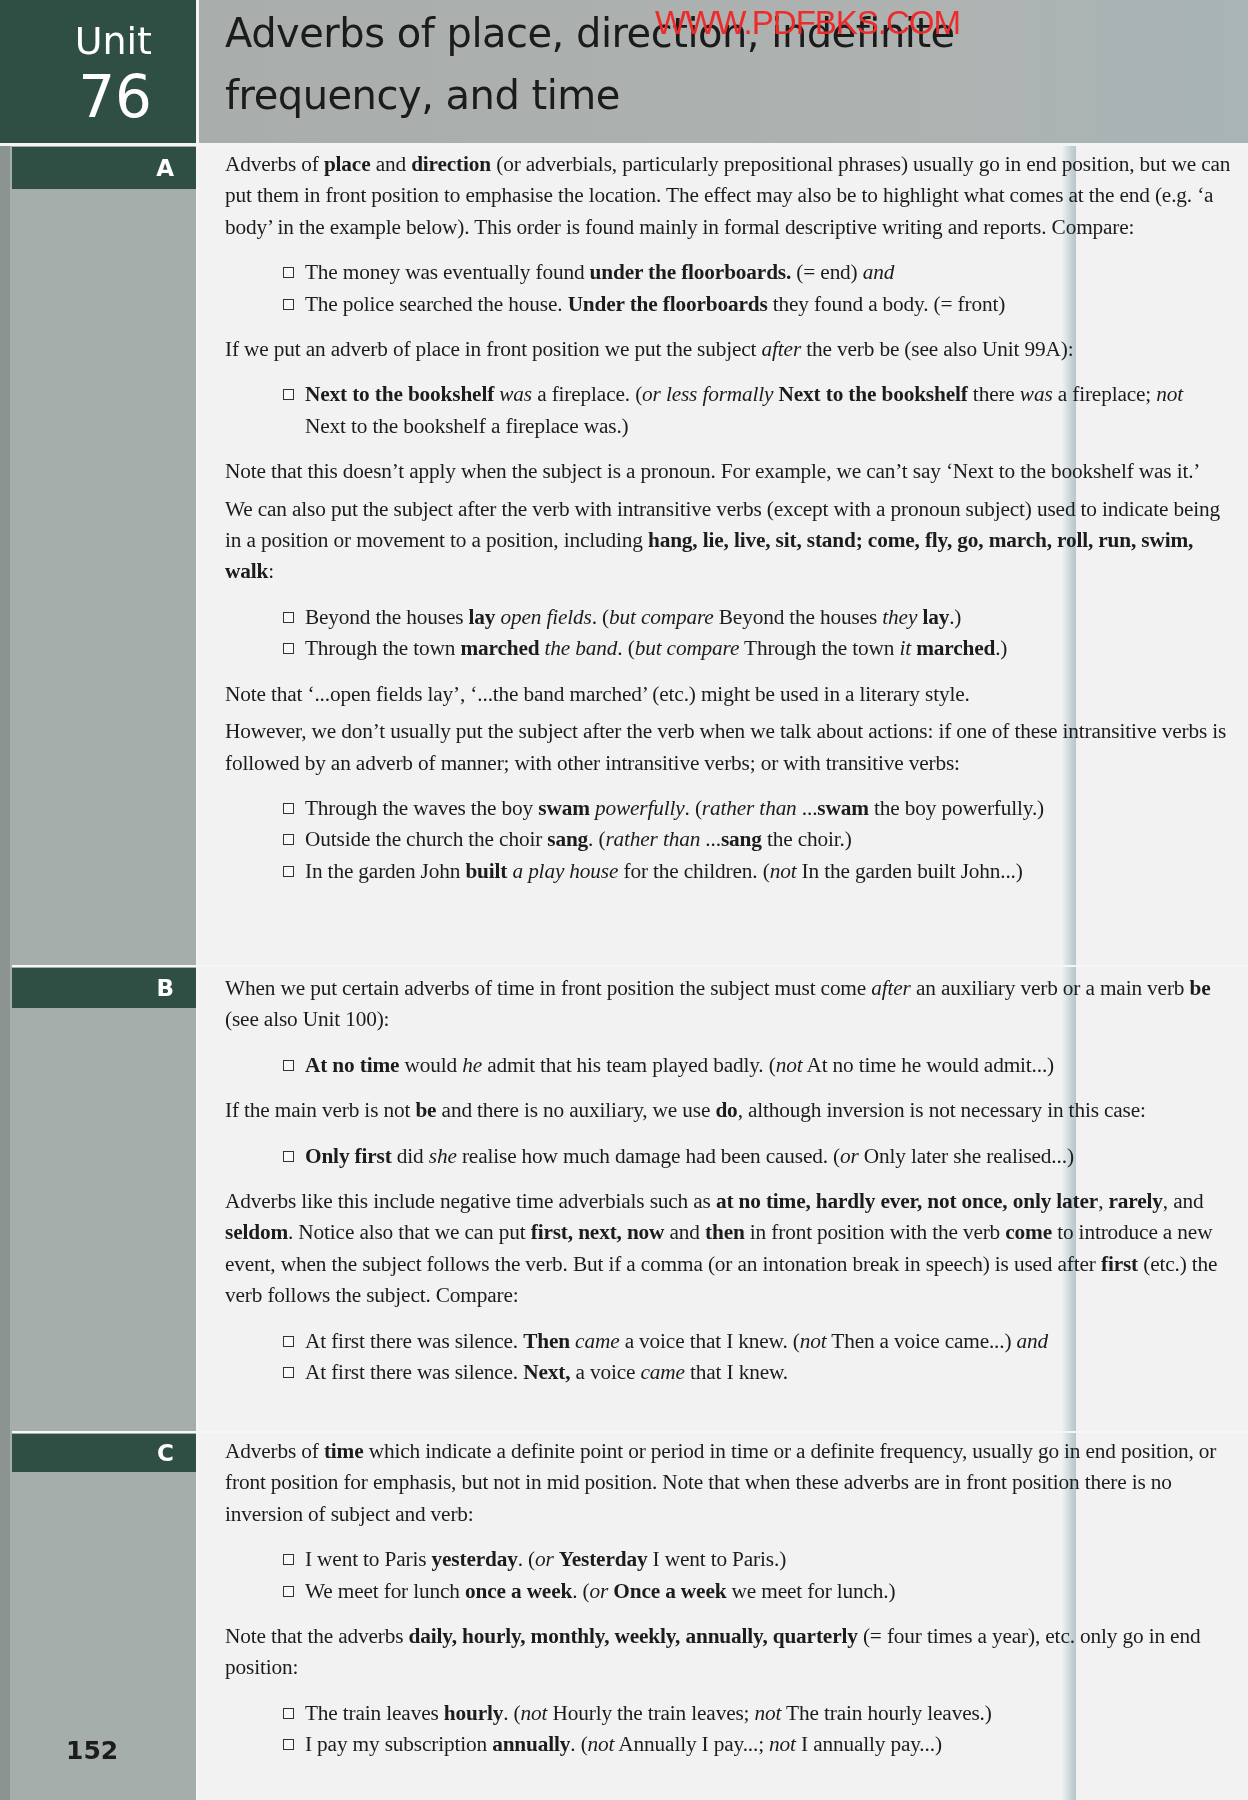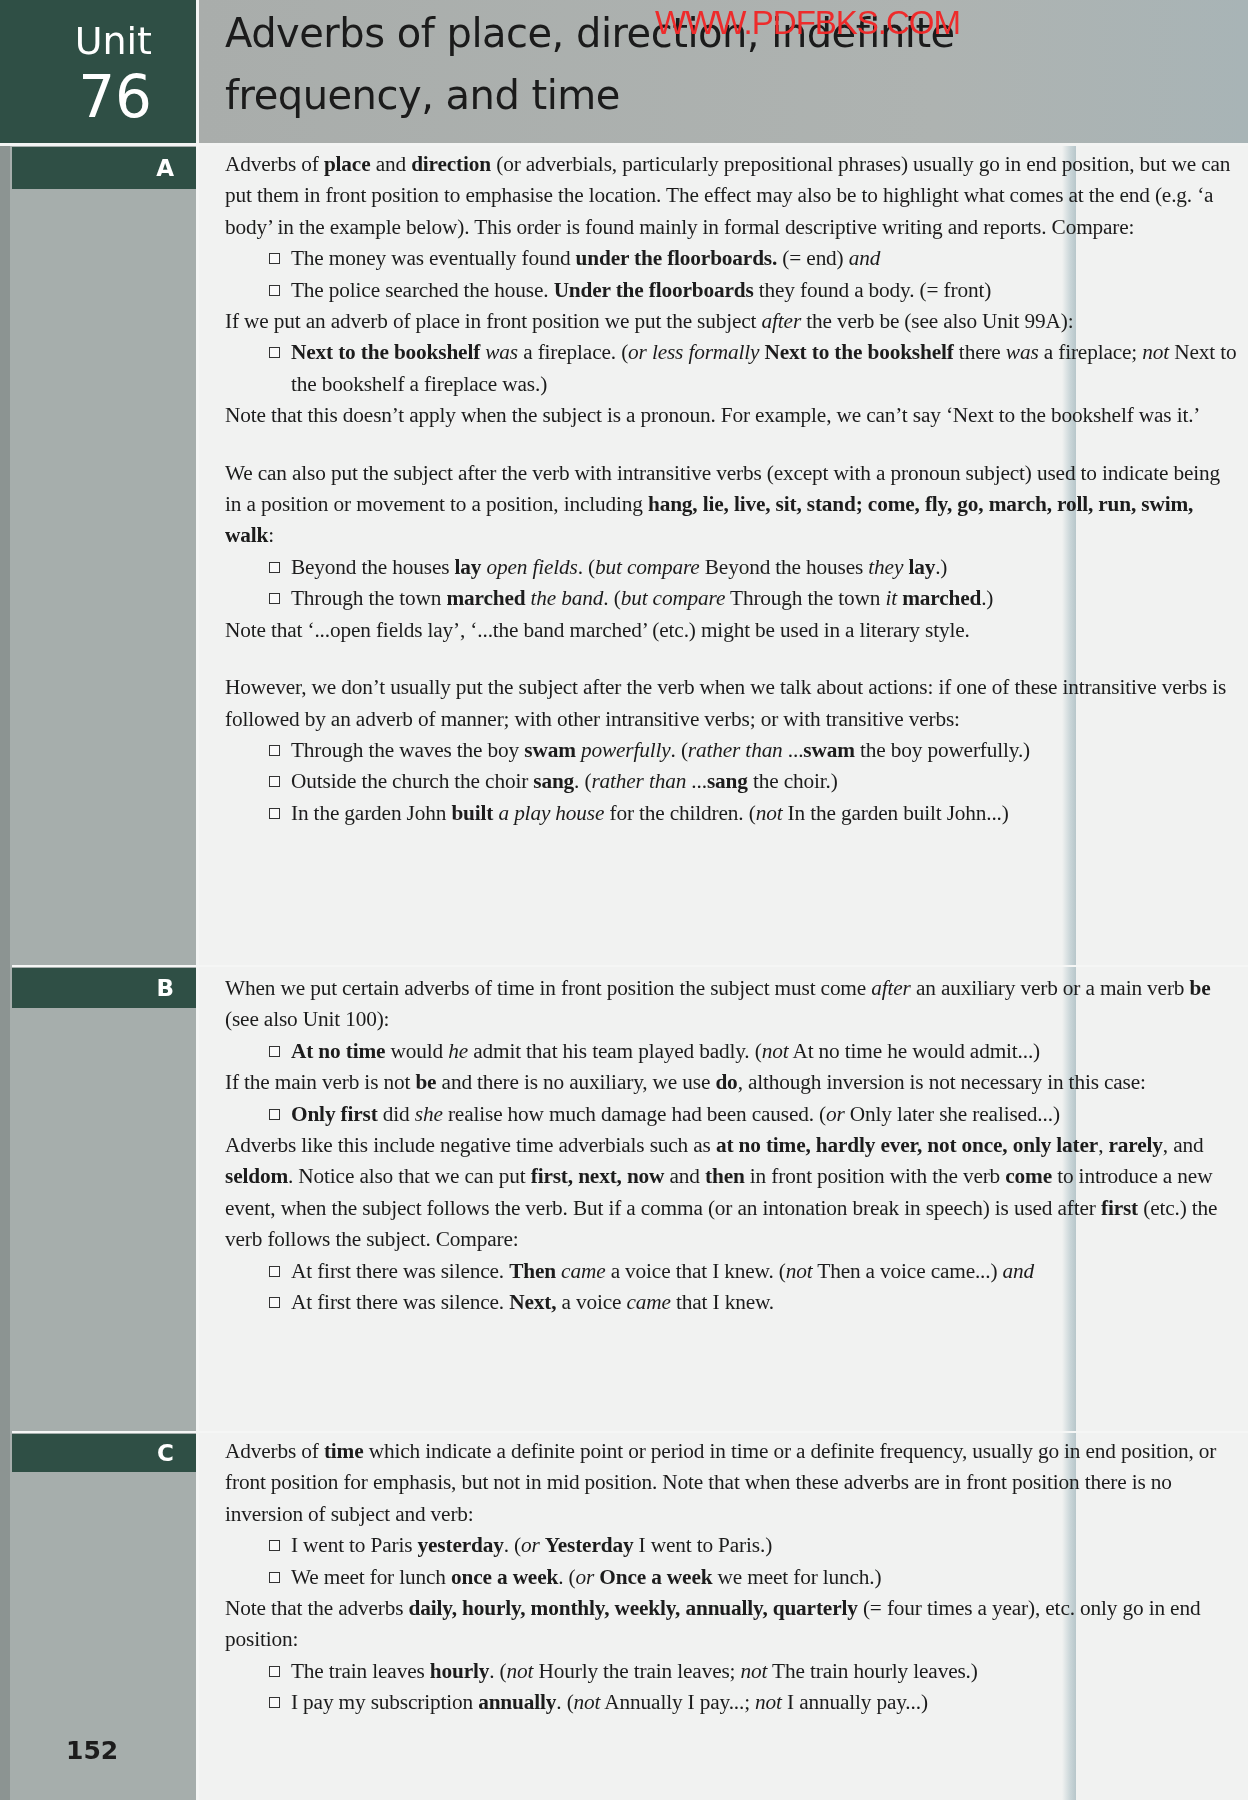--- a/index.html
+++ b/index.html
@@ -69,23 +69,23 @@
     position: absolute; right: 0; top: 0; width: 14px; height: 1800px;
     background: linear-gradient(90deg, rgba(220,228,230,0) 0%, #c9d5d8 60%, #b7c6ca 100%);
   }
 
   
   .section-body { position: absolute; left: 225px; width: 1012px; }
   .para {
     margin: 0; font-size: 21.3px; line-height: 31.4px;
     letter-spacing: -0.15px;
   }
-  .para + .para { margin-top: 26px; }
+  .para + .para { margin-top: 6px; }
   .para.tight { margin-top: 0 !important; }
-  .examples { margin: 0; padding: 0; list-style: none; }
+  .examples { margin: 14px; padding: 0; list-style: none; }
   .ex {
     position: relative; padding-left: 44px; text-indent: 0;
     font-size: 21.3px; line-height: 31.4px; letter-spacing: -0.15px;
   }
   .ex .box {
     position: absolute; left: 44px; top: 10px; width: 11px; height: 11px;
     border: 1.3px solid #333; box-sizing: border-box; background: #fafafa;
   }
   .ex .txt { display: block; padding-left: 22px; }
   b { font-weight: bold; }

